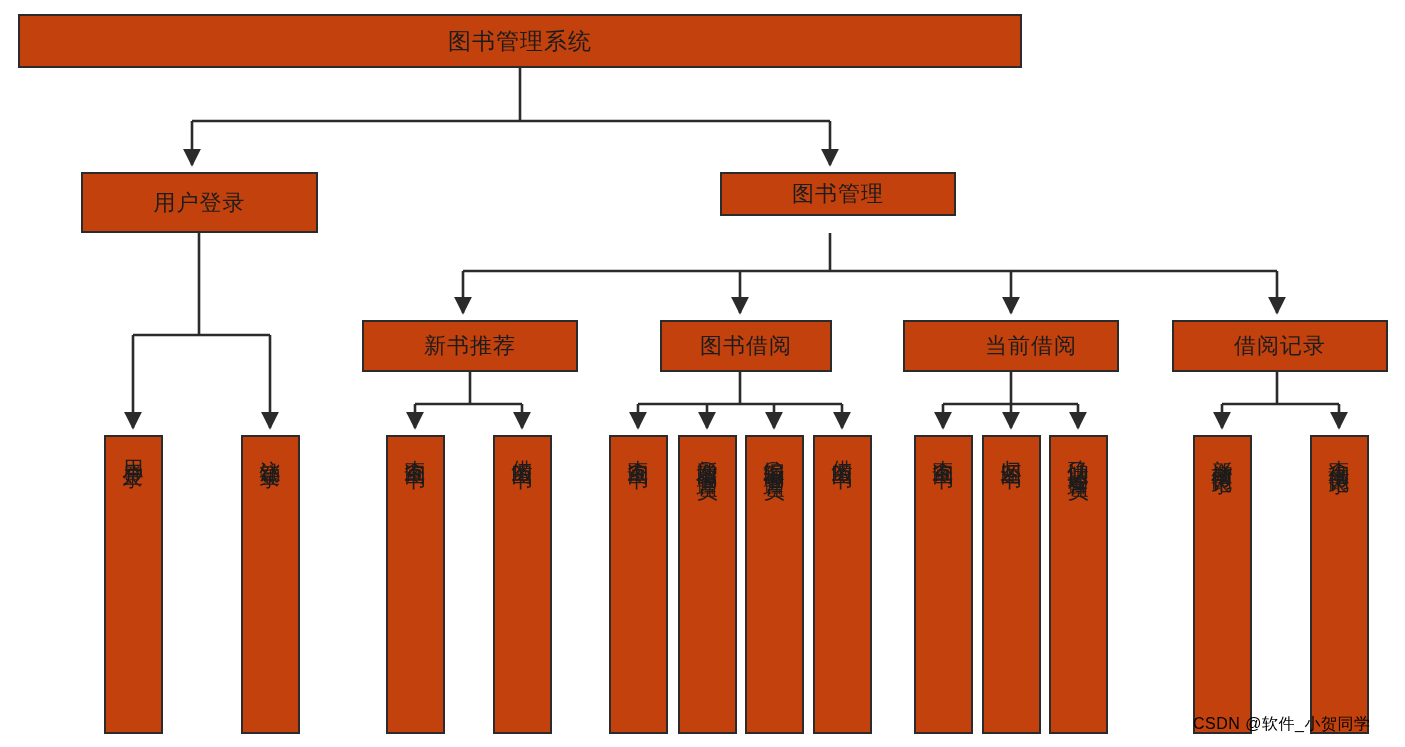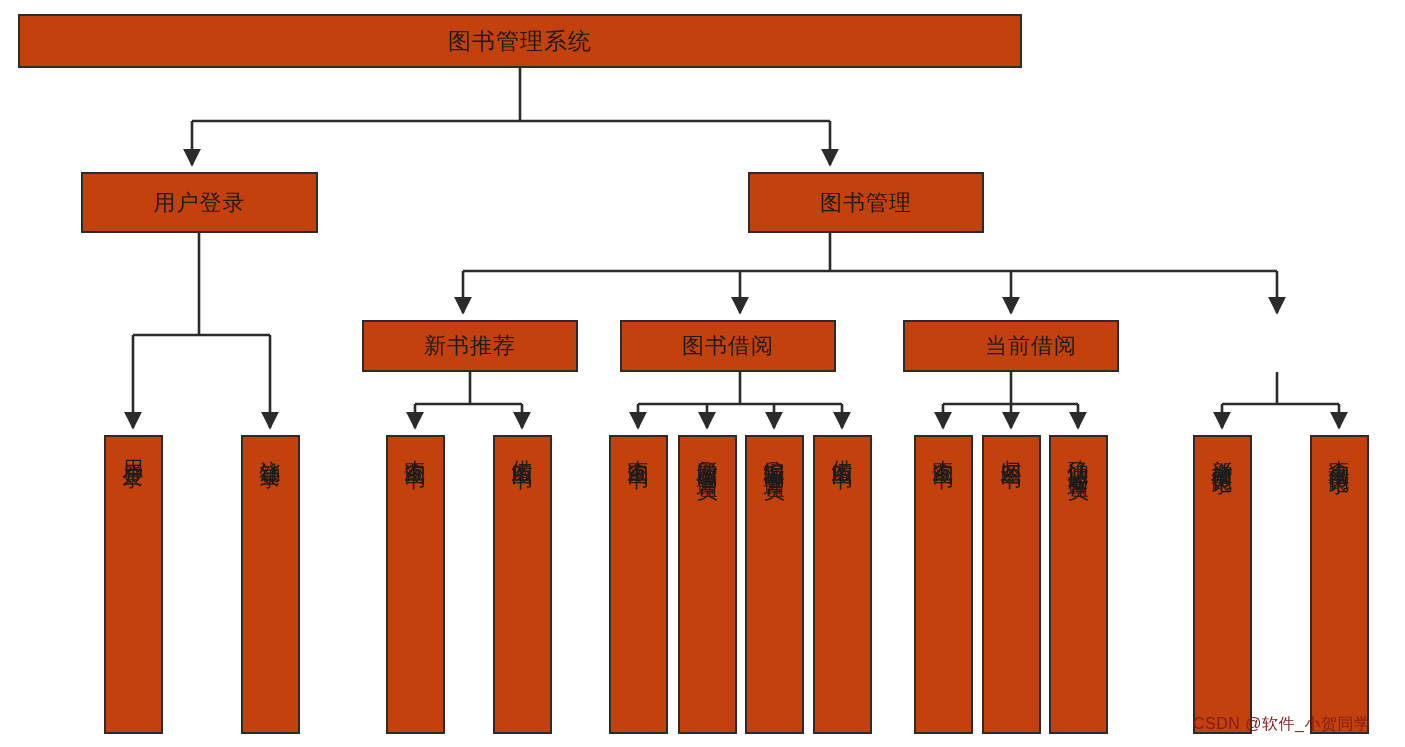--- a/index.html
+++ b/index.html
@@ -55,21 +55,21 @@
     letter-spacing:3px;
     line-height:1.0;
     text-align:left;
     max-height:284px;
   }
   #watermark{
     position:absolute;
     left:1193px;
     top:714px;
     font-size:16px;
-    color:#7f1d1d;
+    color:#000000;
     letter-spacing:0.5px;
     white-space:nowrap;
     z-index:3;
     font-family:"Liberation Sans","DejaVu Sans",sans-serif;
   }
 </style>
 </head>
 <body>
 
 <div id="canvas">
@@ -127,33 +127,36 @@
     </g>
   </svg>
 
   <div class="node root" style="left:18px; top:14px; width:1004px; height:54px;">
     <span class="label">图书管理系统</span>
   </div>
 
   <div class="node" style="left:81px; top:172px; width:237px; height:61px;">
     <span class="label">用户登录</span>
   </div>
-  <div class="node" style="left:748px; top:172px; width:236px; height:61px;">
+  <div class="node" style="left:720px; top:172px; width:236px; height:44px;">
     <span class="label">图书管理</span>
   </div>
 
   <div class="node" style="left:362px; top:320px; width:216px; height:52px;font-family:Liberation Serif, serif;">
     <span class="label">新书推荐</span>
   </div>
-  <div class="node" style="left:620px; top:320px; width:216px; height:52px;">
+  <div class="node" style="left:660px; top:320px; width:172px; height:52px;">
     <span class="label">图书借阅</span>
   </div>
   <div class="node" style="left:903px; top:320px; width:216px; height:52px;padding-left:40px;">
     <span class="label">当前借阅</span>
   </div>
+  <div class="node" style="left:1172px; top:320px; width:216px; height:52px;">
+    <span class="label">借阅记录</span>
+  </div>
 
   <div class="node vert" style="left:104px; top:435px; width:59px; height:299px;">
     <span class="label">用户登录</span>
   </div>
   <div class="node vert" style="left:241px; top:435px; width:59px; height:299px;">
     <span class="label">注销登录</span>
   </div>
 
   <div class="node vert" style="left:386px; top:435px; width:59px; height:299px;">
     <span class="label">查询图书</span>

